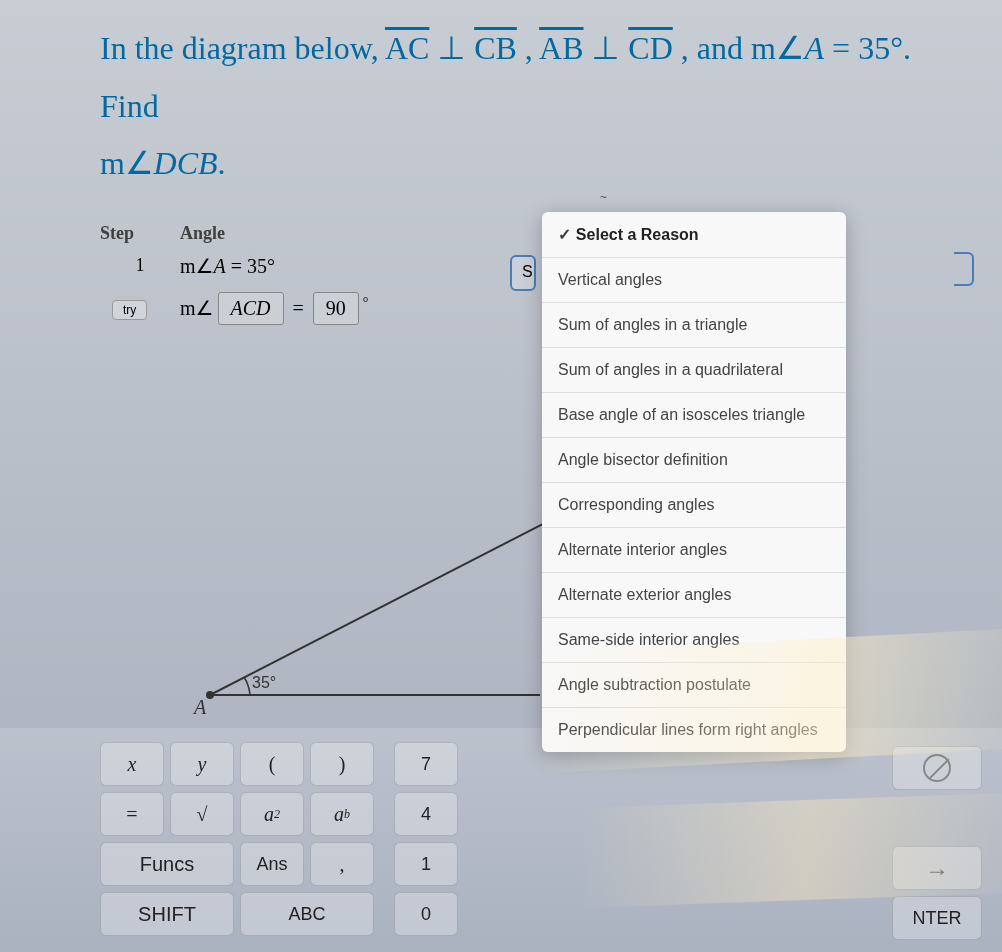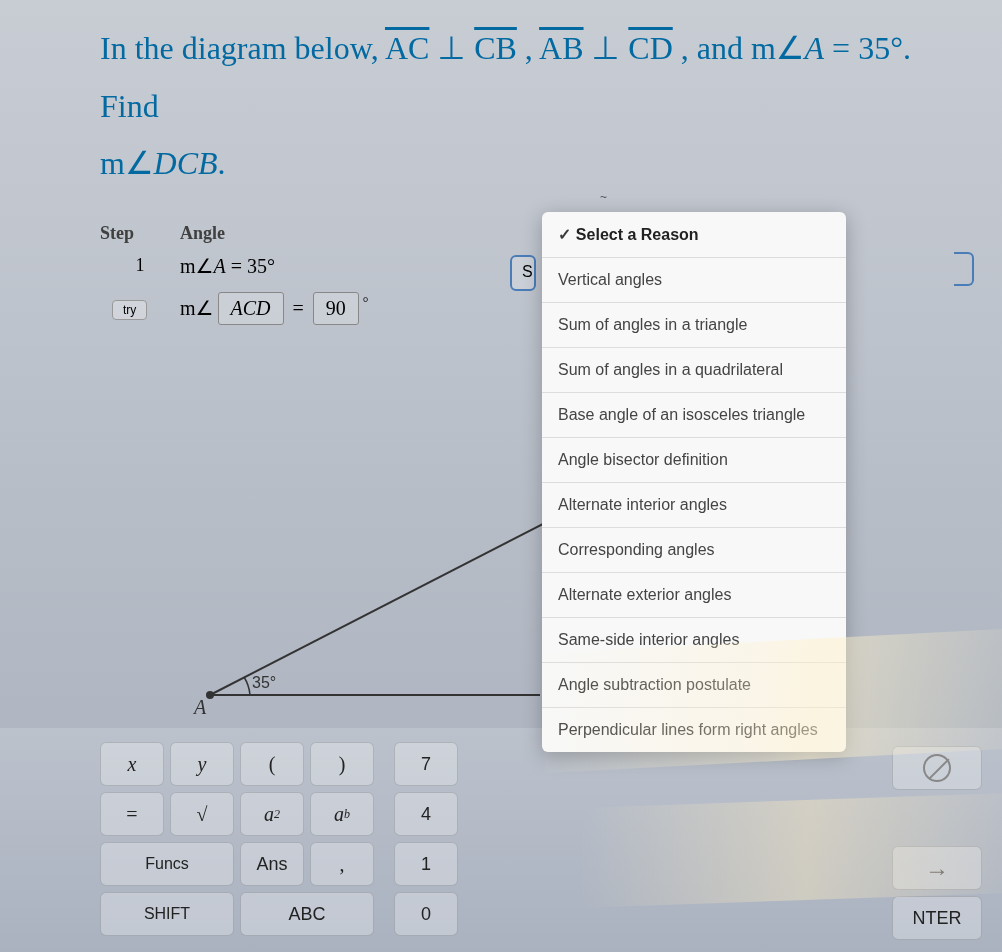--- a/index.html
+++ b/index.html
@@ -159,21 +159,21 @@
       border-radius: 6px;
       display: flex;
       align-items: center;
       justify-content: center;
       font-family: 'Times New Roman', serif;
       font-size: 20px;
       font-style: italic;
       color: #222;
       cursor: pointer;
     }
-    .key.wide { grid-column: span 2; font-style: normal; font-size: 16px; font-family: Arial, sans-serif; }
+    .key.wide { grid-column: span 2; font-style: normal; font-size: 20px; font-family: Arial, sans-serif; }
     .key.upright { font-style: normal; }
     .key.sans { font-family: Arial, sans-serif; font-size: 18px; font-style: normal; }
     .circle-slash {
       width: 28px; height: 28px; border-radius: 50%;
       border: 2px solid #888;
       position: relative;
     }
     .circle-slash::after {
       content: '';
       position: absolute;
@@ -280,22 +280,22 @@
 <div class="select-btn">S</div>
 <div class="dropdown-end"></div>
 
 <div class="dropdown">
   <div class="dropdown-item selected">Select a Reason</div>
   <div class="dropdown-item">Vertical angles</div>
   <div class="dropdown-item">Sum of angles in a triangle</div>
   <div class="dropdown-item">Sum of angles in a quadrilateral</div>
   <div class="dropdown-item">Base angle of an isosceles triangle</div>
   <div class="dropdown-item">Angle bisector definition</div>
+  <div class="dropdown-item">Corresponding angles</div>
   <div class="dropdown-item">Alternate interior angles</div>
-  <div class="dropdown-item">Corresponding angles</div>
   <div class="dropdown-item">Alternate exterior angles</div>
   <div class="dropdown-item">Same-side interior angles</div>
   <div class="dropdown-item">Angle subtraction postulate</div>
   <div class="dropdown-item">Perpendicular lines form right angles</div>
 </div>
 
 <div class="diagram">
   <svg width="400" height="220">
     <circle cx="10" cy="195" r="4" fill="#333"></circle>
     <line x1="10" y1="195" x2="340" y2="195" stroke="#333" stroke-width="2"></line>

